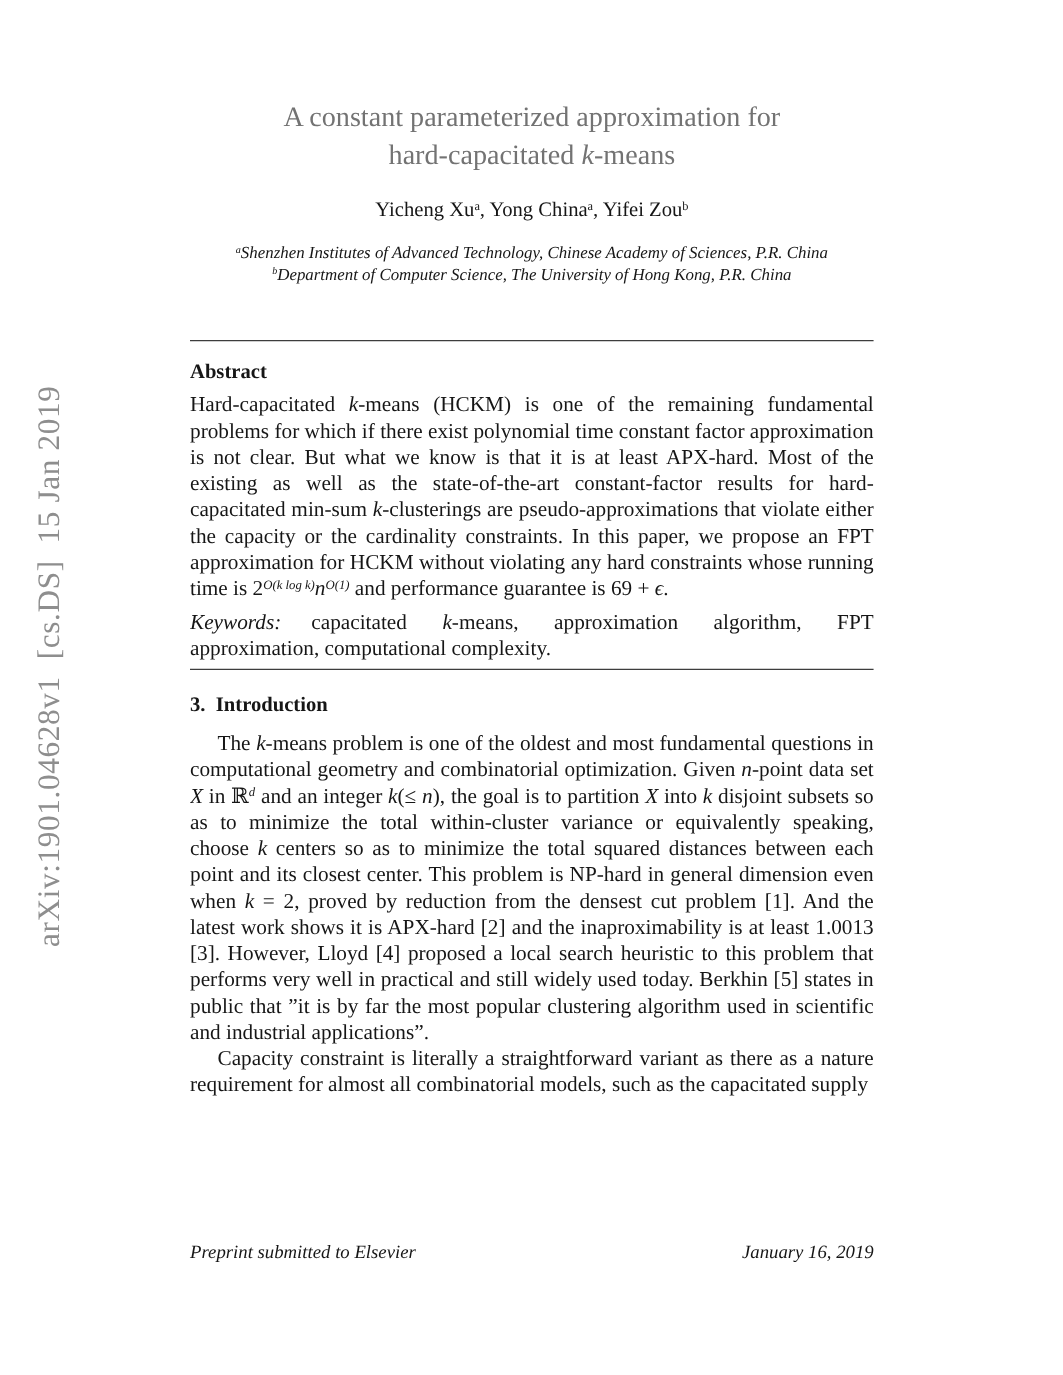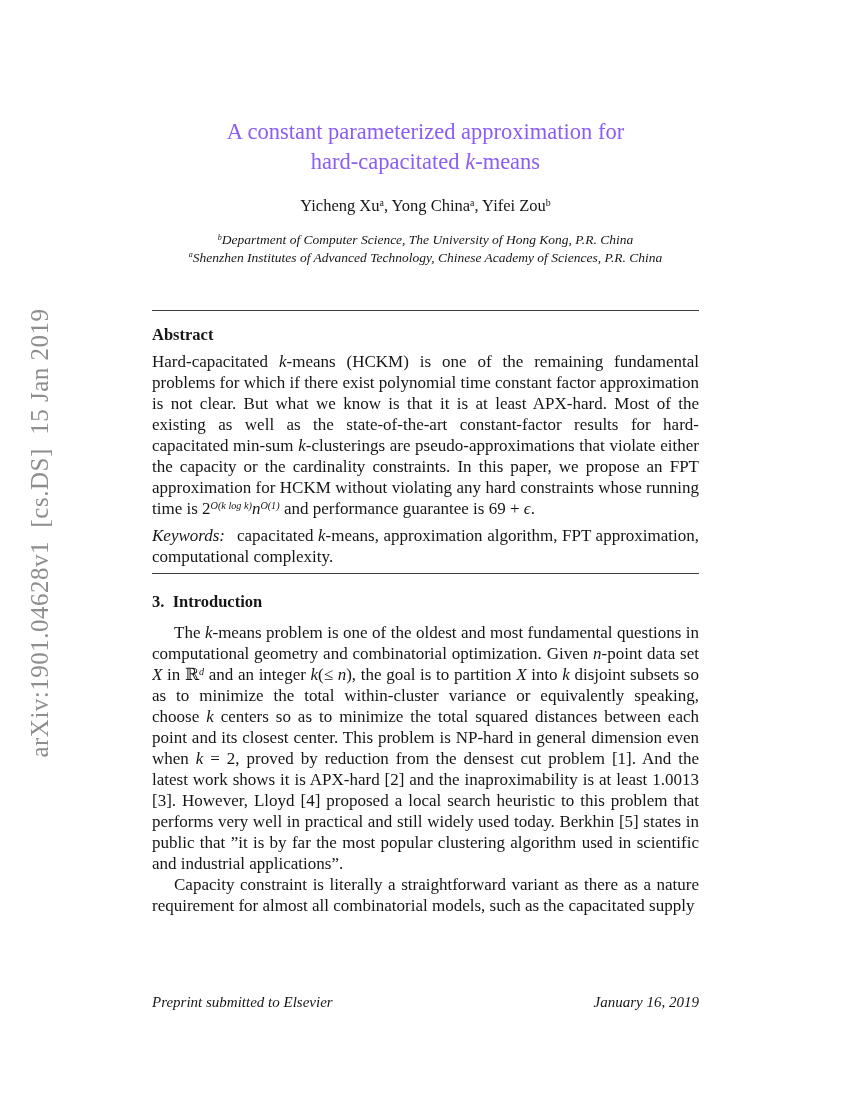--- a/index.html
+++ b/index.html
@@ -26,26 +26,26 @@
   }
 
   .content {
     position: absolute;
     left: 152px; top: 0;
     width: 547px;
     overflow: hidden;
   }
 
   .title {
-    margin: 117px 0 0 0;
+    margin: 79px 0 0 0;
     font-size: 22.5px;
     font-weight: normal;
     line-height: 30px;
     text-align: center;
-    color: #8b5cf6;
+    color: #737373;
   }
 
   .authors {
     margin: 18px 0 0 0;
     font-size: 16.5px;
     line-height: 22px;
     text-align: center;
   }
 
   .affiliations {
@@ -106,38 +106,38 @@
   }
 
   
   .seg-i { font-style: italic; }
   .seg-sup {
     font-size: 60%;
     position: relative;
     top: -0.52em;
     line-height: 0;
   }
-  .seg-kw { margin-right: 12px; }
+  .seg-kw { margin-right: 24px; }
 </style>
 </head>
 <body>
 
 <div class="page">
 
   <div class="arxiv">arXiv:1901.04628v1  [cs.DS]  15 Jan 2019</div>
 
   <div class="content">
 
     <h1 class="title"><span>A constant parameterized approximation for</span><br><span><span>hard-capacitated </span><span class="seg-i">k</span><span>-means</span></span></h1>
 
     <div class="authors"><span>Yicheng Xu</span><span class="seg-sup">a</span><span>, Yong China</span><span class="seg-sup">a</span><span>, Yifei Zou</span><span class="seg-sup">b</span></div>
 
     <div class="affiliations">
+      <div><span class="seg-sup">a</span><span>Shenzhen Institutes of Advanced Technology, Chinese Academy of Sciences, P.R. China</span></div>
       <div><span class="seg-sup">b</span><span>Department of Computer Science, The University of Hong Kong, P.R. China</span></div>
-      <div><span class="seg-sup">a</span><span>Shenzhen Institutes of Advanced Technology, Chinese Academy of Sciences, P.R. China</span></div>
     </div>
 
     <hr class="rule rule-top">
 
     <h2 class="abstract-heading">Abstract</h2>
 
     <p class="abstract-body body-text justify"><span>Hard-capacitated </span><span class="seg-i">k</span><span>-means (HCKM) is one of the remaining fundamental problems for which if there exist polynomial time constant factor approximation is not clear. But what we know is that it is at least APX-hard. Most of the existing as well as the state-of-the-art constant-factor results for hard-capacitated min-sum </span><span class="seg-i">k</span><span>-clusterings are pseudo-approximations that violate either the capacity or the cardinality constraints. In this paper, we propose an FPT approximation for HCKM without violating any hard constraints whose running time is 2</span><span class="seg-sup seg-i">O(k log k)</span><span class="seg-i">n</span><span class="seg-sup seg-i">O(1)</span><span> and performance guarantee is 69 + </span><span class="seg-i">ϵ</span><span>.</span></p>
 
     <p class="keywords body-text justify"><span class="seg-i seg-kw">Keywords:</span><span>capacitated </span><span class="seg-i">k</span><span>-means, approximation algorithm, FPT approximation, computational complexity.</span></p>
 

